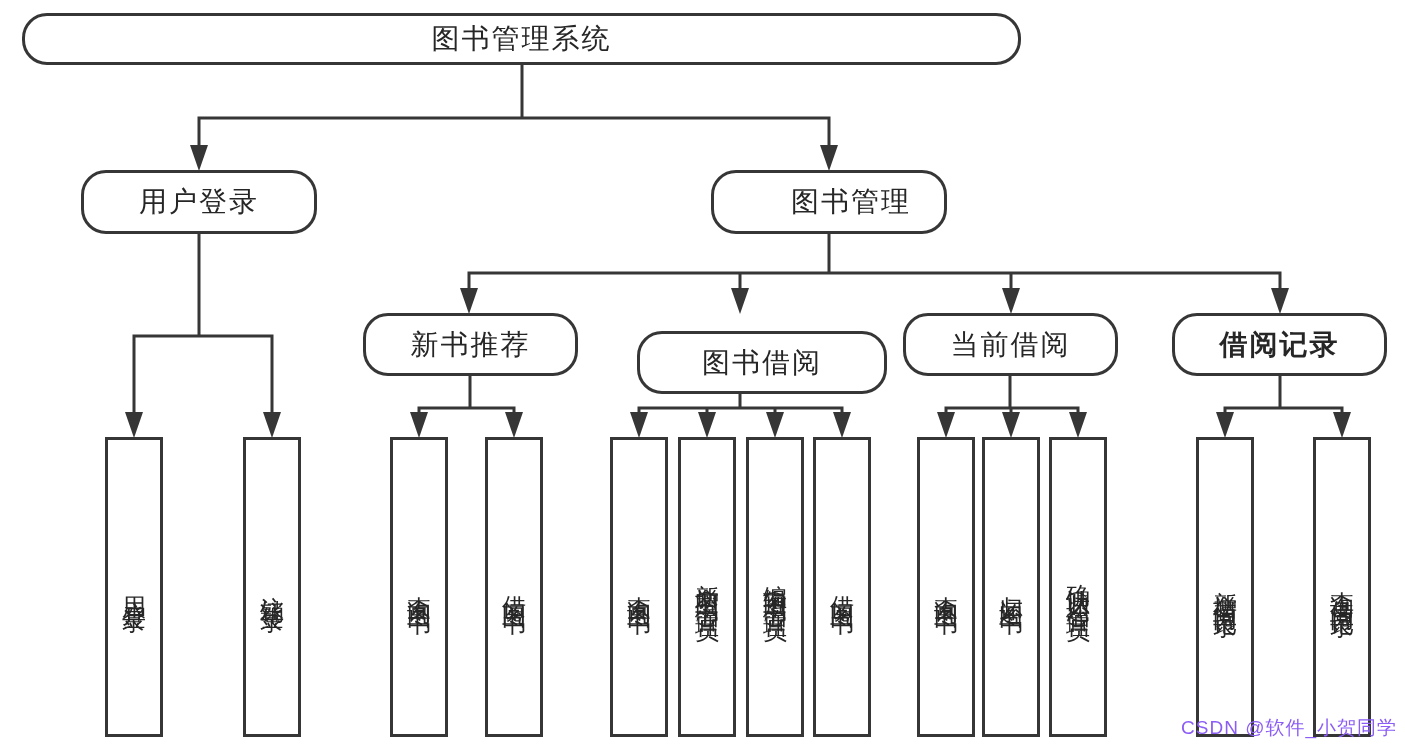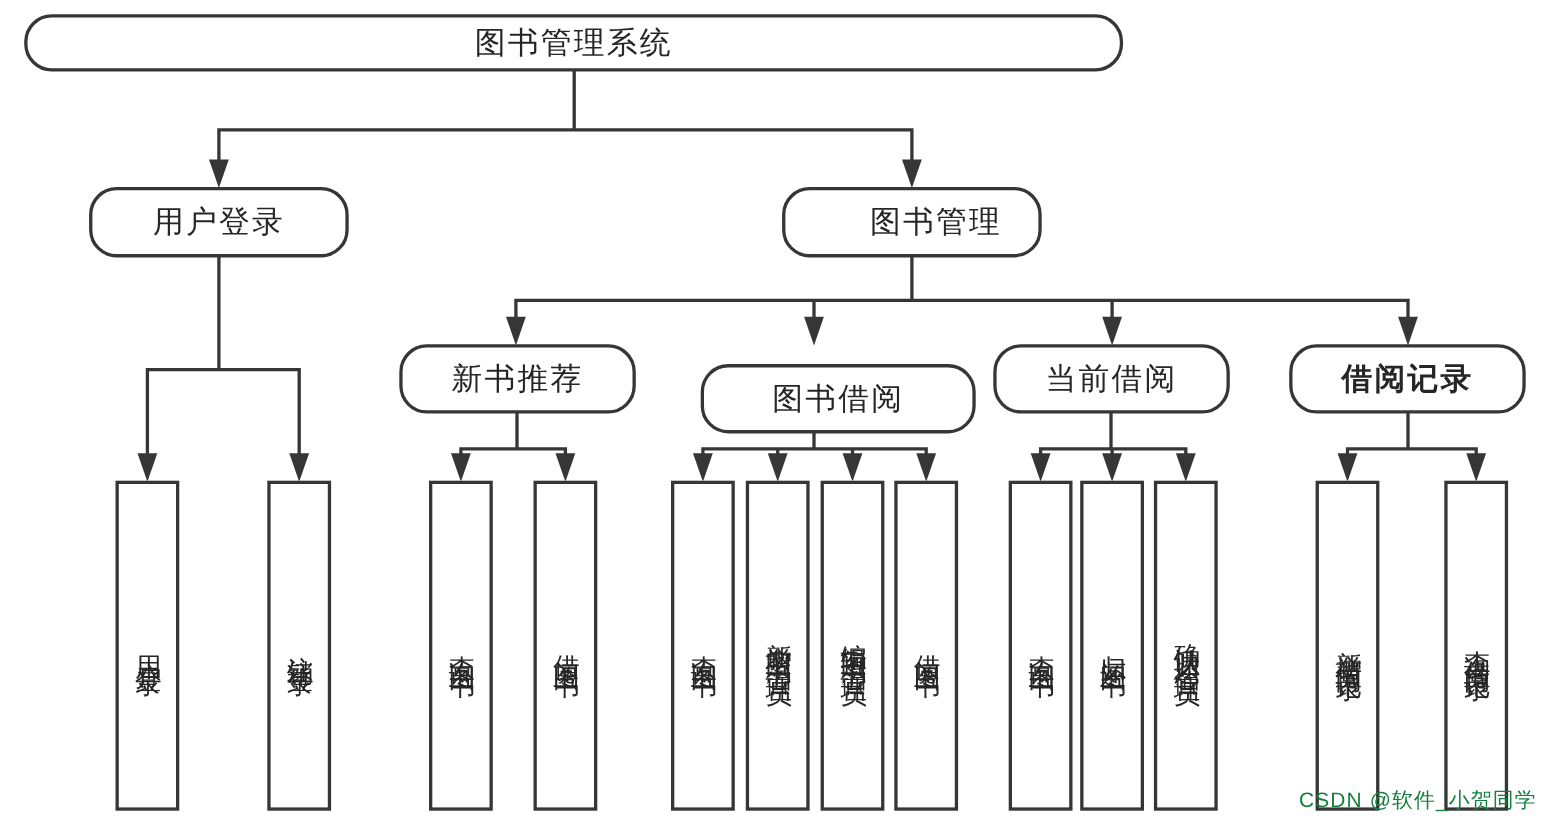--- a/index.html
+++ b/index.html
@@ -13,21 +13,21 @@
     box-sizing:border-box;display:flex;align-items:center;justify-content:center;
   }
   .node-h{font-size:28px;letter-spacing:2px;white-space:nowrap;border-radius:25px;}
   .node-v{font-size:24px;}
   .node-v span{
     writing-mode:vertical-rl;text-orientation:mixed;letter-spacing:5px;
     line-height:1;white-space:nowrap;
   }
   .watermark{
     position:absolute;z-index:3;right:8px;bottom:6px;font-size:19px;
-    color:#15803d;letter-spacing:1px;white-space:nowrap;
+    color:#8b5cf6;letter-spacing:1px;white-space:nowrap;
   }
   
   #n-root{left:22px;top:13px;width:999px;height:52px;}
   #n-user-login{left:81px;top:170px;width:236px;height:64px;}
   #n-book-management{left:711px;top:170px;width:236px;height:64px;padding-left:44px;}
   #n-new-book-recommend{left:363px;top:313px;width:215px;height:63px;}
   #n-book-borrow{left:637px;top:313px;width:250px;height:63px;margin-top:18px;}
   #n-current-borrow{left:903px;top:313px;width:215px;height:63px;}
   #n-borrow-record{left:1172px;top:313px;width:215px;height:63px;font-weight:bold;}
   .leaf{top:437px;width:58px;height:300px;}

